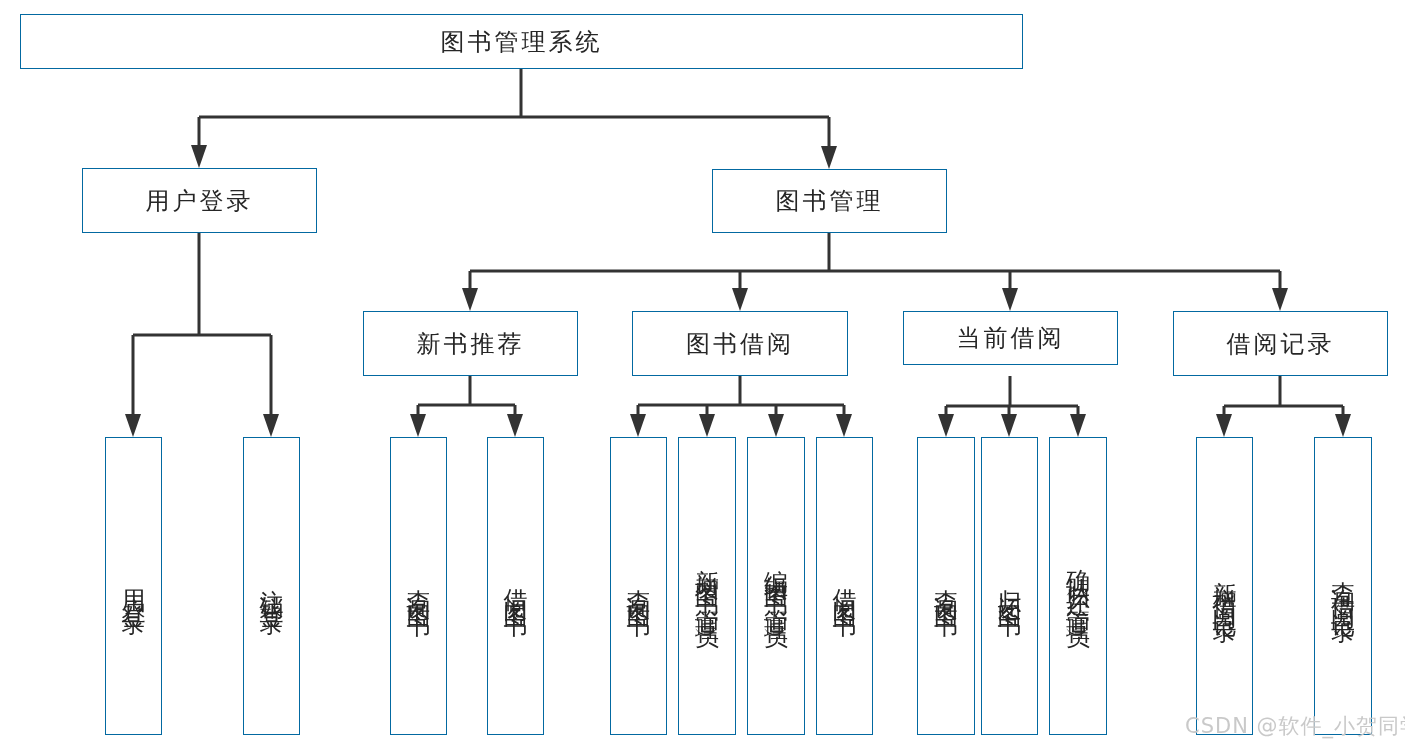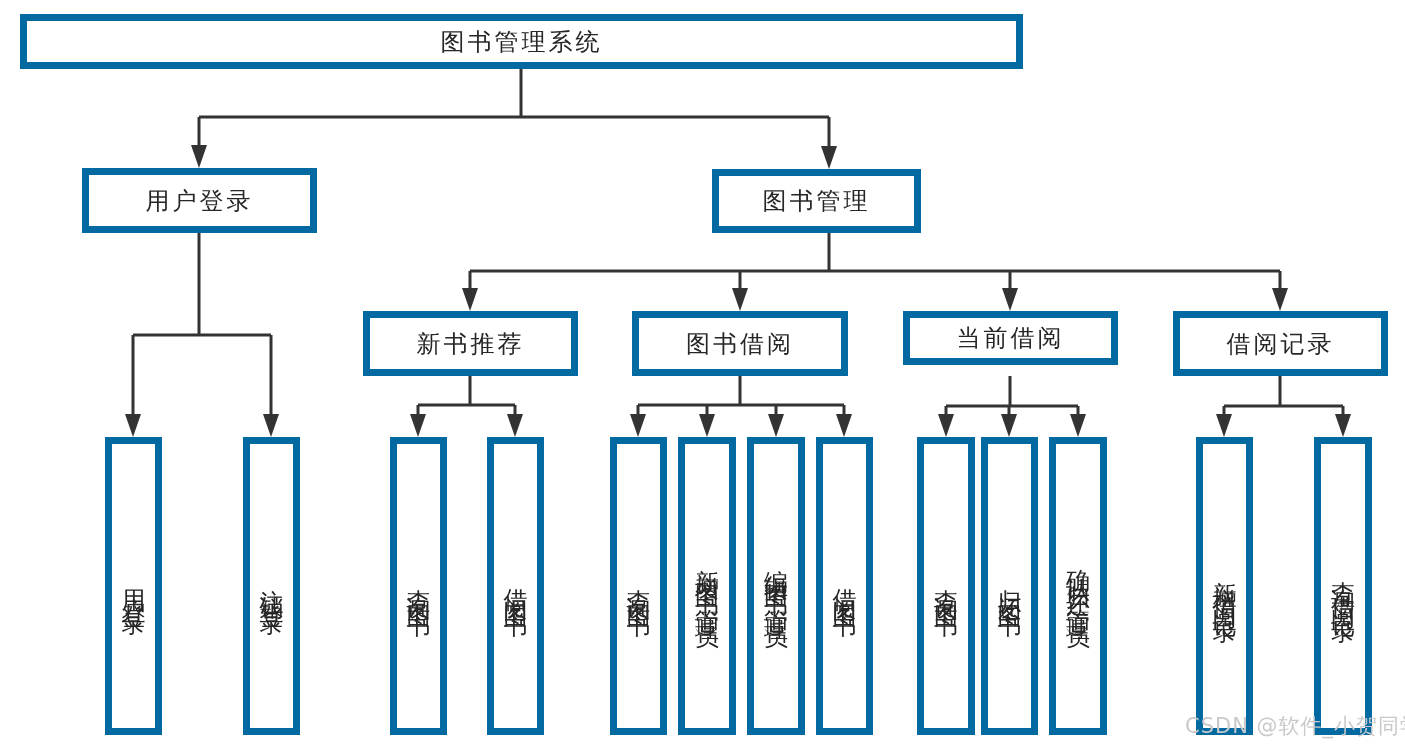--- a/index.html
+++ b/index.html
@@ -17,21 +17,21 @@
   }
   #connectors {
     position: absolute;
     left: 0;
     top: 0;
     z-index: 1;
   }
   .box {
     position: absolute;
     box-sizing: border-box;
-    border: 7px solid #0369a1;
+    border: 1px solid #0369a1;
     background: #ffffff;
     display: flex;
     align-items: center;
     justify-content: center;
     color: #262626;
     z-index: 2;
   }
   .box.h {
     font-size: 24px;
     letter-spacing: 3px;
@@ -85,21 +85,21 @@
       <polygon points="1070,414 1086,414 1078,437" fill="#333333"></polygon>
       <path d="M1010 376 V406 M946 406 H1078 M946 406 V419 M1009 406 V419 M1078 406 V419" stroke="#333333" stroke-width="3" fill="none"></path>
       <polygon points="1216,414 1232,414 1224,437" fill="#333333"></polygon>
       <polygon points="1335,414 1351,414 1343,437" fill="#333333"></polygon>
       <path d="M1280 376 V406 M1224 406 H1343 M1224 406 V419 M1343 406 V419" stroke="#333333" stroke-width="3" fill="none"></path>
     </svg>
 
   <div class="box h" style="left:20px;top:14px;width:1003px;height:55px">图书管理系统</div>
 
   <div class="box h" style="left:82px;top:168px;width:235px;height:65px">用户登录</div>
-  <div class="box h" style="left:712px;top:169px;width:209px;height:64px">图书管理</div>
+  <div class="box h" style="left:712px;top:169px;width:235px;height:64px">图书管理</div>
 
   <div class="box h" style="left:632px;top:311px;width:216px;height:65px">图书借阅</div>
   <div class="box h" style="left:363px;top:311px;width:215px;height:65px">新书推荐</div>
   <div class="box h" style="left:903px;top:311px;width:215px;height:54px">当前借阅</div>
   <div class="box h" style="left:1173px;top:311px;width:215px;height:65px">借阅记录</div>
 
   <div class="box v" style="left:105px;top:437px;width:57px;height:298px">用户登录</div>
   <div class="box v" style="left:243px;top:437px;width:57px;height:298px">注销登录</div>
 
   <div class="box v" style="left:390px;top:437px;width:57px;height:298px">查询图书</div>

